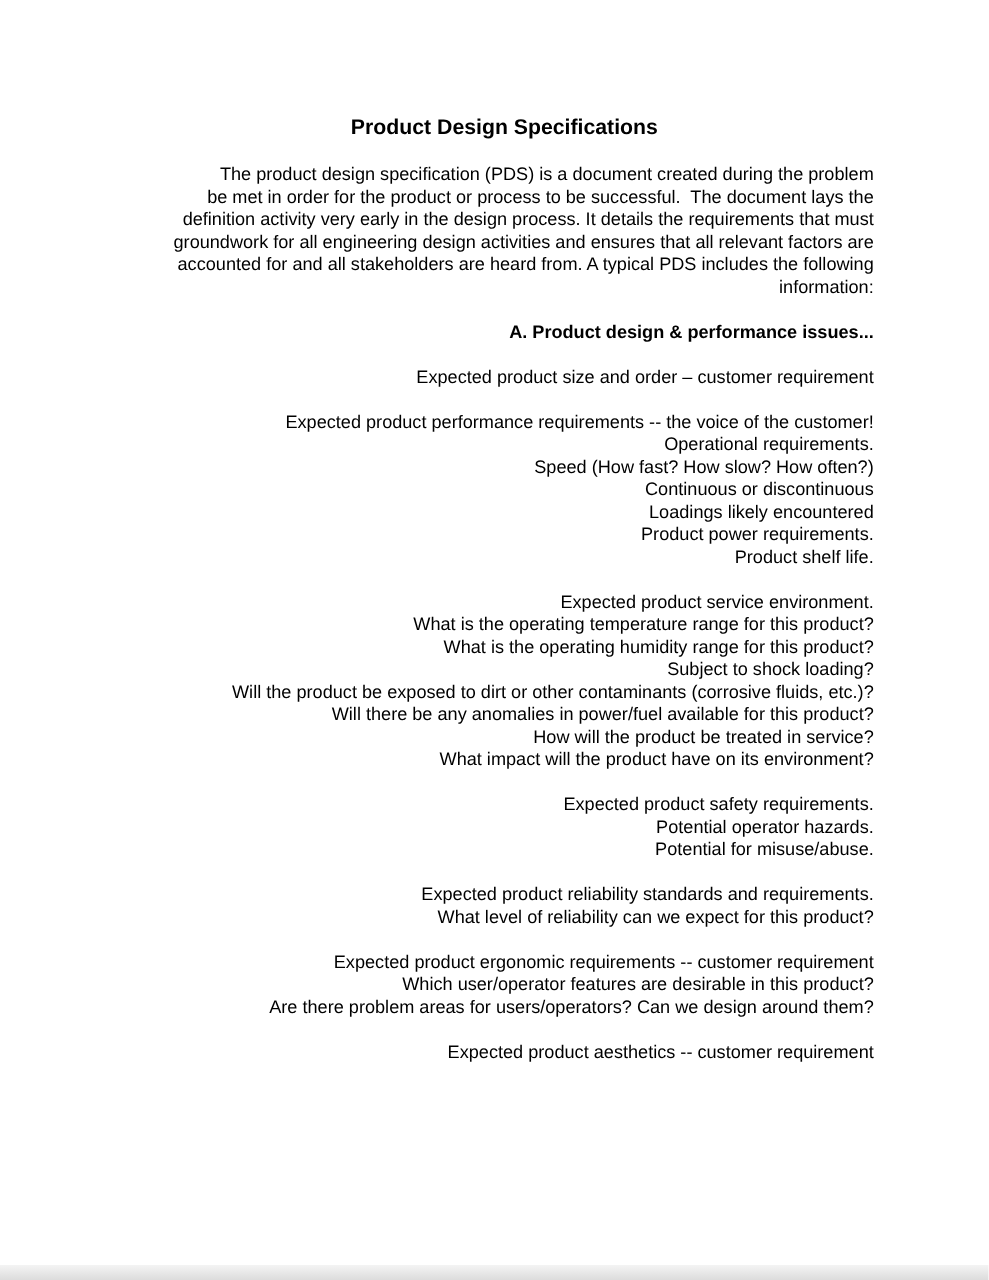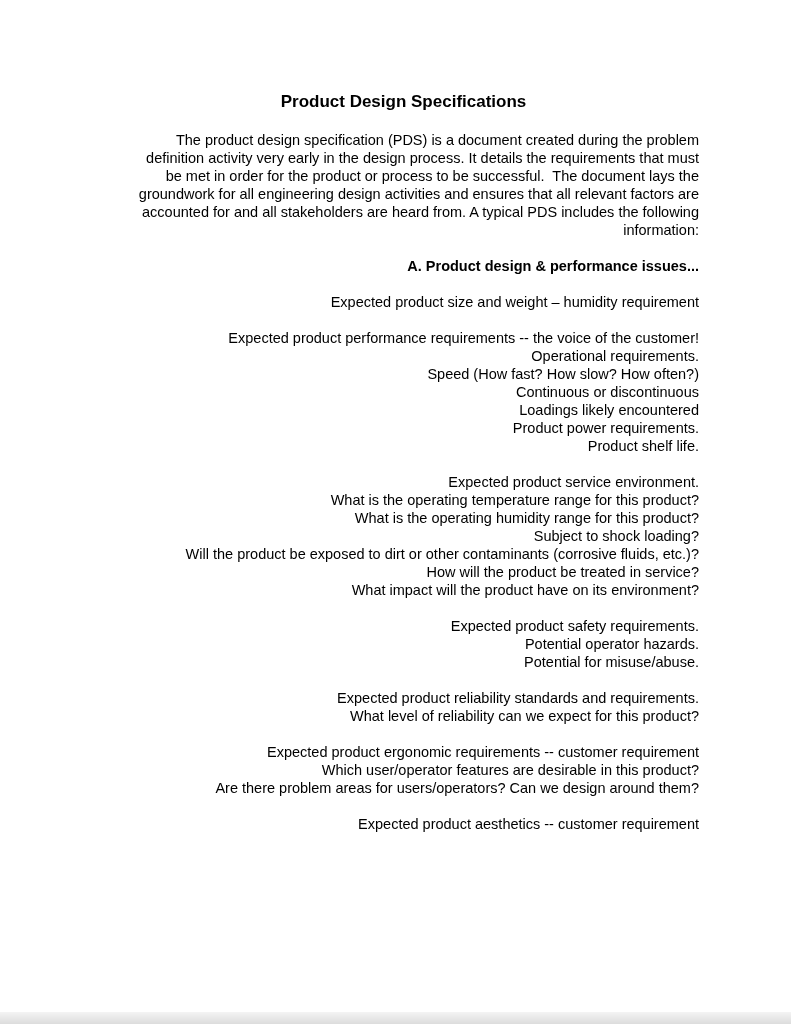--- a/index.html
+++ b/index.html
@@ -55,49 +55,50 @@
 </style>
 </head>
 <body>
 
 <div class="page">
 
   <h1 class="title">Product Design Specifications</h1>
 
   <div class="para">
     <div class="line">The product design specification (PDS) is a document created during the problem</div>
+    <div class="line">be met in order for the product or process to be successful.  The document lays the</div>
     <div class="line">definition activity very early in the design process. It details the requirements that must</div>
-    <div class="line">be met in order for the product or process to be successful.  The document lays the</div>
     <div class="line">groundwork for all engineering design activities and ensures that all relevant factors are</div>
     <div class="line">accounted for and all stakeholders are heard from. A typical PDS includes the following</div>
     <div class="line">information:</div>
   </div>
 
   <div class="para heading">A. Product design &amp; performance issues...</div>
 
   <div class="para">
-    <div class="line">Expected product size and weight – humidity requirement</div>
+    <div class="line">Expected product size and order – customer requirement</div>
   </div>
 
   <div class="para">
     <div class="line">Expected product performance requirements -- the voice of the customer!</div>
     <div class="line i1">Operational requirements.</div>
     <div class="line i2">Speed (How fast? How slow? How often?)</div>
     <div class="line i2">Continuous or discontinuous</div>
     <div class="line i2">Loadings likely encountered</div>
     <div class="line i1">Product power requirements.</div>
     <div class="line i1">Product shelf life.</div>
   </div>
 
   <div class="para">
     <div class="line">Expected product service environment.</div>
     <div class="line i1">What is the operating temperature range for this product?</div>
     <div class="line i1">What is the operating humidity range for this product?</div>
     <div class="line i1">Subject to shock loading?</div>
     <div class="line i1">Will the product be exposed to dirt or other contaminants (corrosive fluids, etc.)?</div>
+    <div class="line i1">Will there be any anomalies in power/fuel available for this product?</div>
     <div class="line i1">How will the product be treated in service?</div>
     <div class="line i1">What impact will the product have on its environment?</div>
   </div>
 
   <div class="para">
     <div class="line">Expected product safety requirements.</div>
     <div class="line i1">Potential operator hazards.</div>
     <div class="line i1">Potential for misuse/abuse.</div>
   </div>
 

